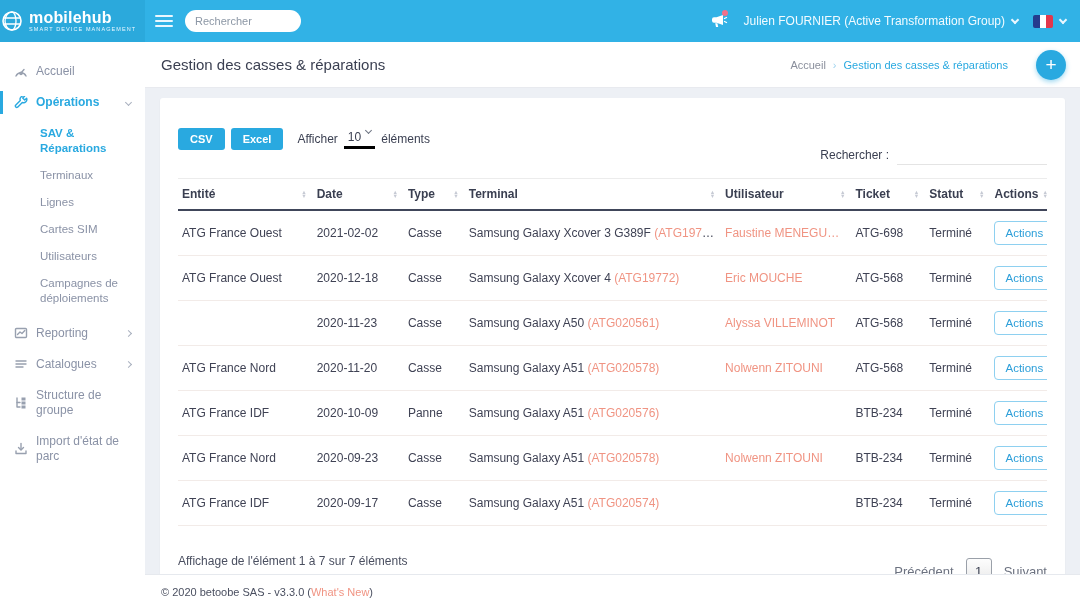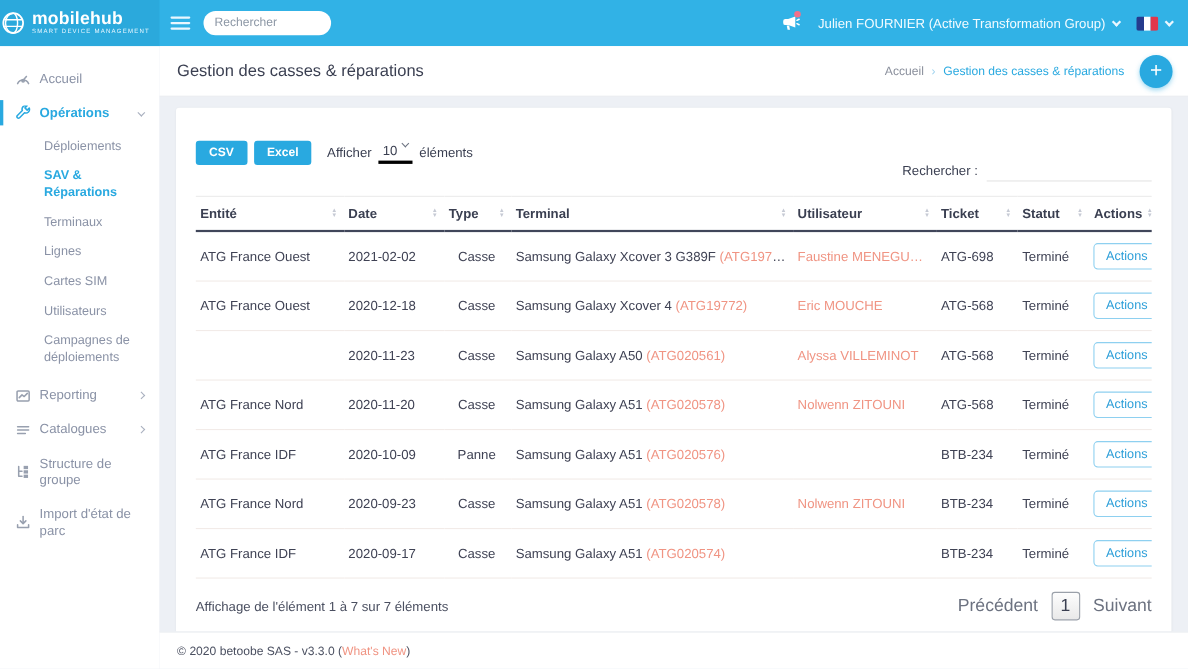--- a/index.html
+++ b/index.html
@@ -44,21 +44,21 @@
   .nav-item.active { color: #29a9e0; font-weight: bold; }
   .nav-item.active::before { content: ""; position: absolute; left: 0; top: 4px; bottom: 4px; width: 3px; background: #29a9e0; }
   .subnav { padding: 2px 0 6px; }
   .subitem { padding: 6px 6px 6px 40px; font-size: 11.5px; line-height: 1.3; cursor: pointer; color: #8a92a6; }
   .subitem.active { color: #29a9e0; font-weight: bold; }
   svg.icon { stroke: #98a0af; fill: none; stroke-width: 1.4; stroke-linecap: round; stroke-linejoin: round; }
   .nav-item.active svg.icon { stroke: #29a9e0; }
 
   
   .main { flex: 1; display: flex; flex-direction: column; min-width: 0; background: #edf0f5; }
-  .page-head { height: 46px; background: #fff; display: flex; align-items: center; padding: 0 14px 0 16px; border-bottom: 1px solid #e8eaef; flex: 0 0 46px; }
+  .page-head { height: 46px; background: #fff; display: flex; align-items: center; padding: 0 14px 0 16px; border-bottom: 1px solid #e8eaef; flex: 0 0 46px; gap: 14px; }
   .page-title { font-size: 15px; font-weight: 500; color: #3a3f51; }
   .ph-spacer { flex: 1; }
   .breadcrumb { display: flex; align-items: center; gap: 7px; font-size: 11px; margin-right: 14px; }
   .breadcrumb .home { color: #8a8f9c; cursor: pointer; }
   .breadcrumb .sep { color: #9fd3ef; font-size: 11px; }
   .breadcrumb .current { color: #29a9e0; }
   .add-fab { width: 30px; height: 30px; border-radius: 50%; border: none; background: #29a9e0; color: #fff; font-size: 19px; line-height: 28px; cursor: pointer; box-shadow: 0 2px 5px rgba(41,169,224,.45); }
 
   .content { flex: 1; padding: 10px 15px 0; min-height: 0; }
   .card { background: #fff; border-radius: 3px; box-shadow: 0 1px 2px rgba(0,0,0,.06); padding: 14px 18px 12px; }
@@ -71,28 +71,28 @@
   .tb-spacer { flex: 1; }
   .search-ctl { display: flex; align-items: center; gap: 8px; font-size: 12px; color: #3a3f51; margin-top: 32px; }
   .search-ctl input { border: none; border-bottom: 1px solid #e4e4e4; outline: none; width: 150px; font-size: 12px; padding: 3px 2px; font-family: inherit; }
 
   table.data { width: 100%; border-collapse: collapse; table-layout: fixed; font-size: 12px; }
   thead th { text-align: left; font-size: 12px; font-weight: bold; color: #3a3f51; padding: 8px 6px 8px 4px; border-top: 1px solid #ececec; border-bottom: 2px solid #40465a; cursor: pointer; }
   .th-inner { display: flex; align-items: center; justify-content: space-between; }
   .sort { display: inline-flex; flex-direction: column; line-height: .8; font-size: 5.5px; color: #c6cad4; margin-left: 4px; }
   tbody td { padding: 10px 6px 10px 4px; border-bottom: 1px solid #f2ebe8; color: #3f4254; vertical-align: middle; white-space: nowrap; overflow: hidden; text-overflow: ellipsis; }
   td .asset, td.user-cell { color: #f09483; }
-  .col-entity { width: 15.5%; } .col-date { width: 10.5%; } .col-type { width: 7%; text-align: center; }
+  .col-entity { width: 15.5%; } .col-date { width: 10.5%; } .col-type { width: 7%; }
   .col-terminal { width: 29.5%; } .col-user { width: 15%; } .col-ticket { width: 8.5%; }
   .col-status { width: 7.5%; } .col-actions { width: 6.5%; }
   .btn-actions { background: #fff; border: 1px solid #8ed0f0; border-radius: 4px; color: #2d9fd9; font-size: 11.5px; padding: 5px 10px; cursor: pointer; display: inline-flex; align-items: center; gap: 6px; font-family: inherit; }
 
   .table-footer { display: flex; align-items: center; padding-top: 12px; font-size: 12px; color: #4a4f60; }
   .tf-spacer { flex: 1; }
-  .pag { display: flex; align-items: center; gap: 12px; font-size: 16px; color: #6c7280; }
+  .pag { display: flex; align-items: center; gap: 12px; font-size: 13px; color: #6c7280; margin-top: 20px; }
   .pag .pbtn { cursor: pointer; }
   .page-box { width: 26px; height: 26px; border: 1px solid #9aa0a9; border-radius: 3px; background: linear-gradient(#fdfdfd, #e9e9e9); display: flex; align-items: center; justify-content: center; color: #3a3f51; cursor: pointer; }
 
   .page-footer { flex: 0 0 34px; background: #fff; border-top: 1px solid #e6e9ee; display: flex; align-items: center; padding: 0 16px; font-size: 11px; color: #4a4f60; }
   .whats-new { color: #f09483; cursor: pointer; }
 </style>
 </head>
 <body>
 
 <div class="app">
@@ -158,21 +158,20 @@
       <div class="nav-item active">
         <span class="ico">
           <svg class="icon" width="14" height="14" viewBox="0 0 14 14">
               <path d="M12.6 2.2 a3.3 3.3 0 0 1-4.3 4.3 L3.6 11.2 a1.45 1.45 0 0 1-2 -2 L6.3 4.5 a3.3 3.3 0 0 1 4.3-4.3 L8.7 2.1 l2 2 z"></path>
             </svg>
         </span>
         <span class="lbl">Opérations</span>
         <span class="chev-g chev-down"></span>
       </div>
       <div class="subnav">
-          <div class="subitem">Déploiements</div>
           <div class="subitem active">SAV &amp; Réparations</div>
           <div class="subitem">Terminaux</div>
           <div class="subitem">Lignes</div>
           <div class="subitem">Cartes SIM</div>
           <div class="subitem">Utilisateurs</div>
           <div class="subitem">Campagnes de déploiements</div>
         </div>
       <div class="nav-item">
         <span class="ico">
           <svg class="icon" width="14" height="14" viewBox="0 0 14 14">

